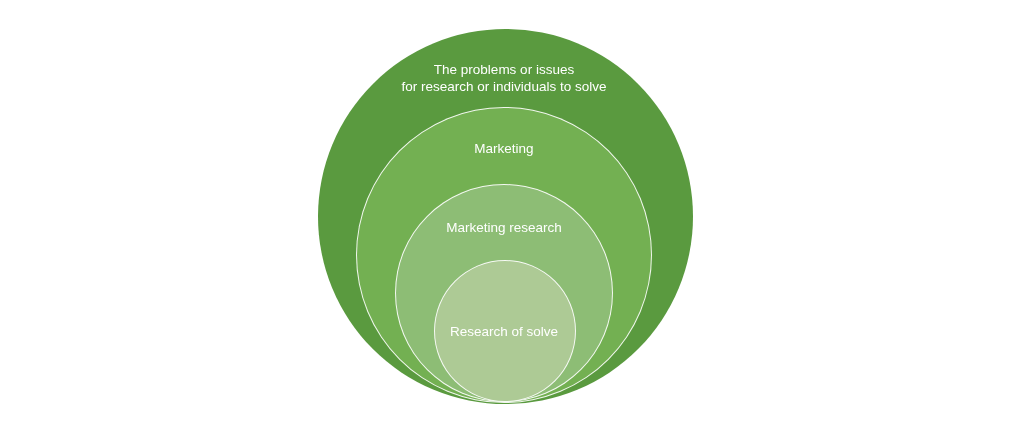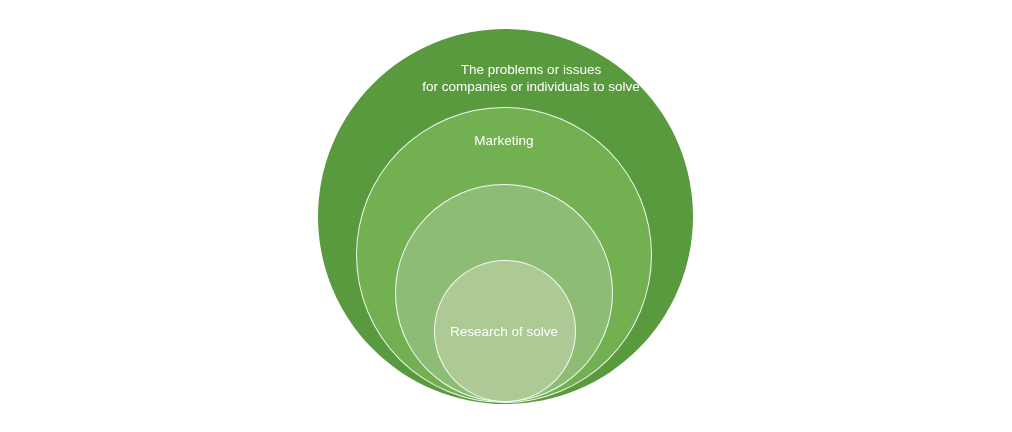--- a/index.html
+++ b/index.html
@@ -30,38 +30,39 @@
     position: absolute;
     left: 504px;
     transform: translateX(-50%);
     color: #ffffff;
     font-size: 13.5px;
     font-weight: 400;
     line-height: 16.5px;
     text-align: center;
     white-space: nowrap;
   }
-  .label-1 { top: 62px; margin-left: 27px; }
-  .label-2 { top: 133px; }
+  .label-1 { top: 62px; }
+  .label-2 { top: 141px; }
   .label-3 { top: 220px; }
   .label-4 { top: 324px; }
 </style>
 </head>
 <body>
 
 <div class="canvas">
 
   <div class="ring ring-1" style="background: rgb(90, 154, 63);"></div>
   <div class="ring ring-2" style="background: rgb(115, 176, 82);"></div>
   <div class="ring ring-3" style="background: rgb(141, 189, 117);"></div>
   <div class="ring ring-4" style="background: rgb(173, 202, 149);"></div>
 
   <div class="label label-1">
     <span style="display:block">The problems or issues</span>
-    <span style="display:block">for companies or individuals to solve</span>
+    <span style="display:block">for research or individuals to solve</span>
   </div>
 
   <div class="label label-2">Marketing</div>
 
+  <div class="label label-3">Marketing research</div>
 
   <div class="label label-4">Research of solve</div>
 
 </div>
 
 </body></html>

